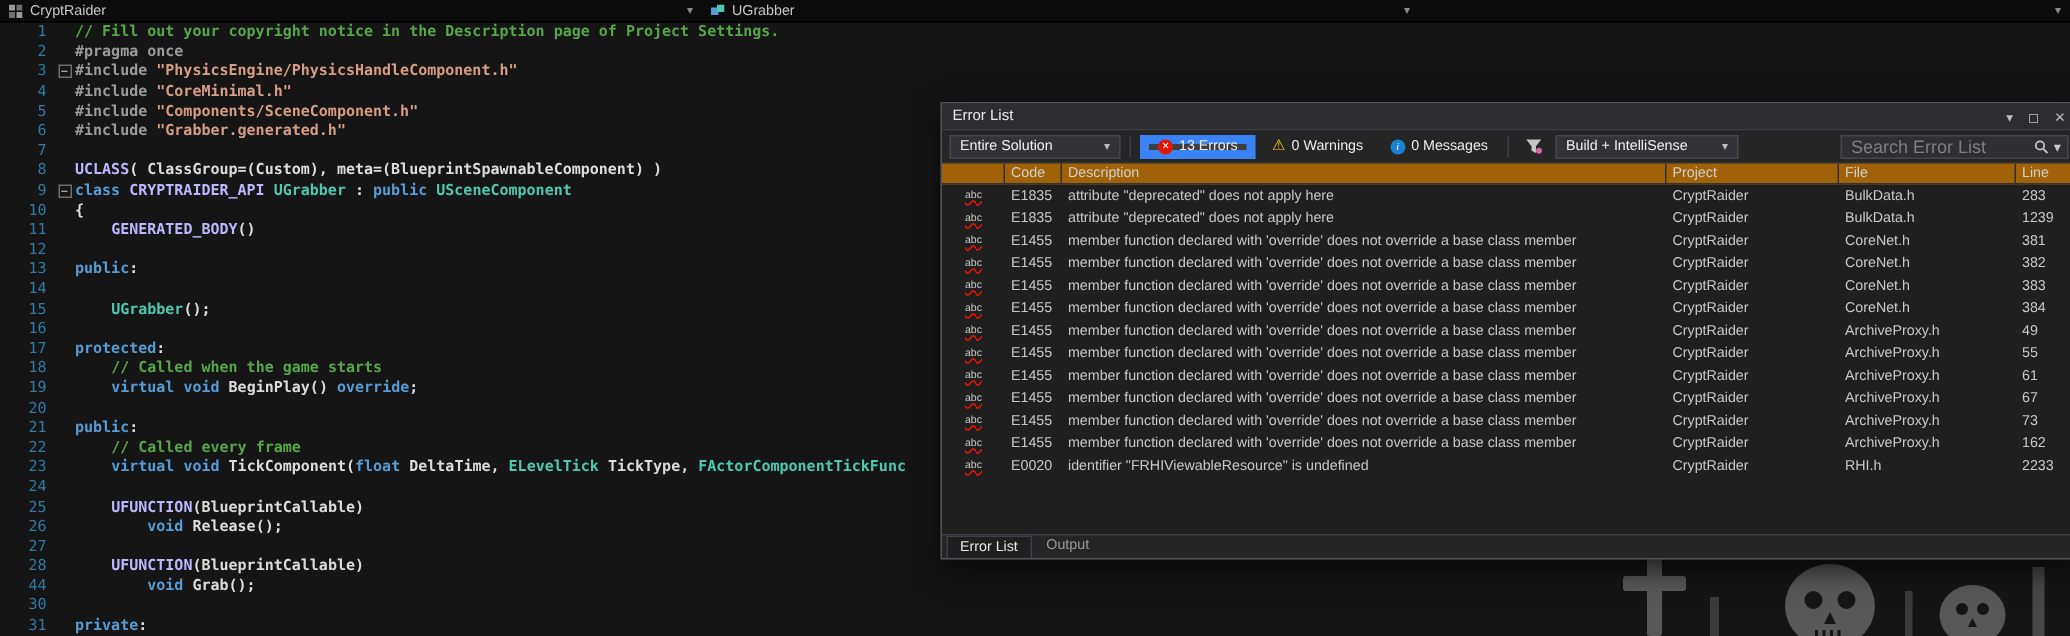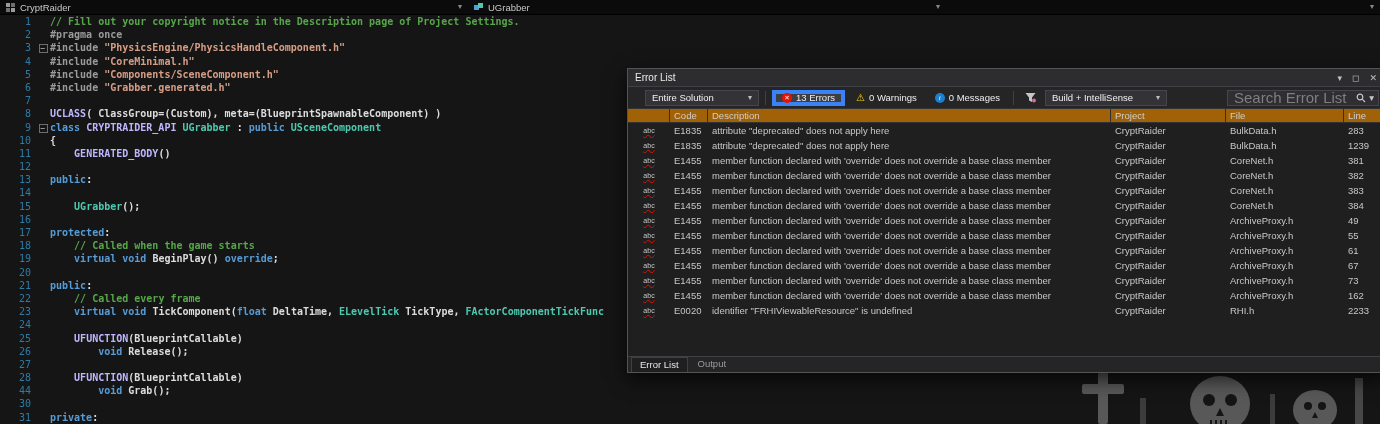--- a/index.html
+++ b/index.html
@@ -66,39 +66,39 @@
 
   .toolbar {
     flex:none; height:22px; background:#252526; border-bottom:1px solid #333336;
     display:flex; align-items:center; gap:4px; padding:0 5px;
   }
   .dd {
     display:flex; align-items:center; gap:4px; height:16px; padding:0 6px;
     background:#333337; border:1px solid #46464a; color:#f0f0f0; white-space:nowrap;
   }
   .dd .dcaret { color:#bdbdbd; font-size:8px; margin-left:auto; }
-  #scope-dd { width:114px;margin-left:12px; }
+  #scope-dd { width:114px; }
   #source-dd { width:122px;justify-content:flex-end; }
   .tb-btn { display:flex; align-items:center; gap:4px; height:16px; padding:0 6px; white-space:nowrap; color:#ededed; border:1px solid transparent; }
-  .tb-btn.selected { background:#3e3e42; border:4px solid #3b82f6; }
+  .tb-btn.selected { background:#3e3e42; border:6px solid #3b82f6; }
   .sep { width:1px; height:14px; background:#3f3f46; margin:0 2px; flex:none; }
   .err-ico { flex:none; width:10px; height:10px; border-radius:50%; background:#e51400; color:#fff;
              font-size:6.5px; line-height:10px; text-align:center; }
   .warn-ico { flex:none; color:#f2c811; font-size:10px; line-height:10px; }
   .info-ico { flex:none; width:10px; height:10px; border-radius:50%; background:#1b80d2; color:#fff;
               font-size:7px; line-height:10px; text-align:center; font-style:italic;
               font-family:"Liberation Serif",serif; }
   .filter-btn { display:flex; align-items:center; height:16px; padding:0 4px; border:1px solid transparent; }
   .searchbox {
     margin-left:auto; width:152px; height:16px; background:#2f2f33; border:1px solid #46464a;
     display:flex; align-items:center; padding:0 4px; gap:3px;
   }
   .searchbox input {
     flex:1; min-width:0; background:transparent; border:none; outline:none;
-    color:#cfcfcf; font-size:15px; font-family:"Liberation Sans",sans-serif;
+    color:#cfcfcf; font-size:12px; font-family:"Liberation Sans",sans-serif;
   }
   .searchbox input::placeholder { color:#7f7f7f; }
 
   .grid-header {
     flex:none; display:grid; grid-template-columns:42px 38px 403px 115px 118px 1fr;
     height:14px; line-height:13px; background:#a16207; border-bottom:1px solid #333336; color:#cfcfcf;
   }
   .grid-header > div { padding:0 4px; border-right:1px solid #303034; overflow:hidden; white-space:nowrap; }
 
   .rows { flex:none; }

